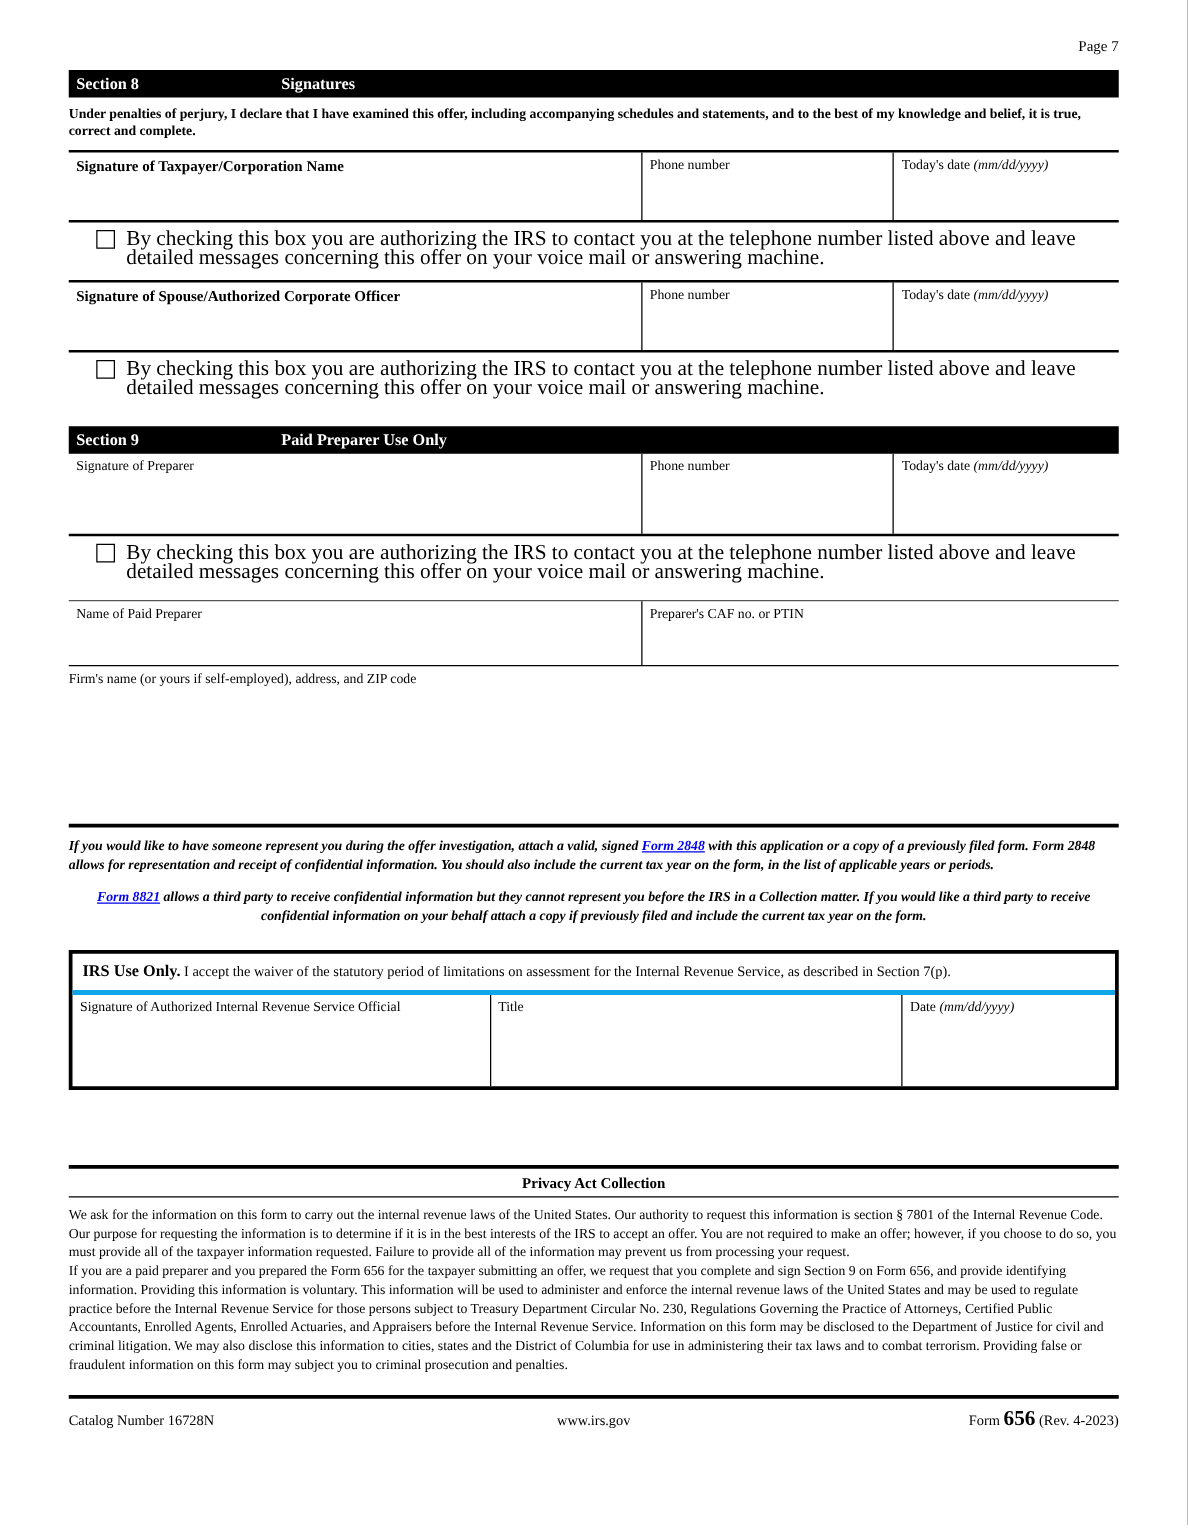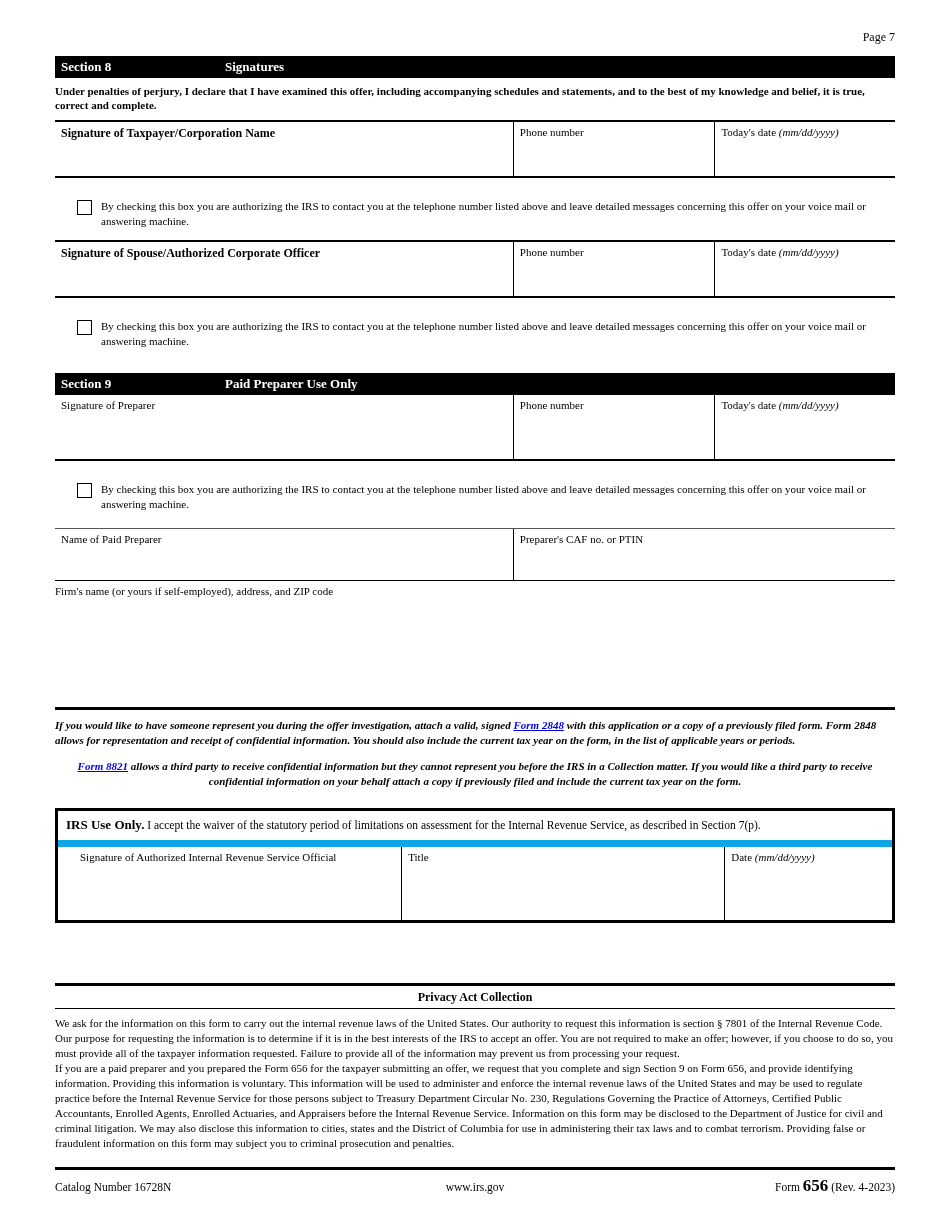--- a/index.html
+++ b/index.html
@@ -28,39 +28,39 @@
   .sigtable.h54 { height:54px; margin-top:11px; }
   .sigtable.h64 { height:64px; border-top:none; }
   .sigtable.h51 { height:51px; margin-top:16px; border-bottom:1px solid #000; border-top:1px solid #555; }
   .cell { box-sizing:border-box; padding:4px 6px; font-size:11px; }
   .cell + .cell { border-left:1px solid #000; }
   .c1 { width:54.5%; } .c2 { width:24%; } .c3 { width:21.5%; }
   .n1 { width:54.5%; } .n2 { width:45.5%; }
   .lbl-bold { font-weight:bold; font-size:12px; }
   .fmt { font-style:italic; font-weight:normal; }
 
-  .cbrow { display:flex; margin-top:21px; height:30px; font-size:11px; line-height:15px; }
+  .cbrow { display:flex; margin-top:5px; height:30px; font-size:17px; line-height:15px; }
   .cbrow .box {
     flex:0 0 13px; width:13px; height:13px; margin:1px 9px 0 22px;
     border:1px solid #000; background:#fff;
   }
 
   .firm-label { margin-top:4px; font-size:11px; height:14px; }
   .firm-fill { height:104px; }
   .thickline { margin-top:4px; height:3px; background:#000; }
 
   .rep-para { font-size:11px; font-weight:bold; font-style:italic; line-height:15px; }
   .rep1 { margin-top:8px; }
   .rep2 { margin-top:11px;text-align:center; }
   .form-link { color:#0000EE; text-decoration:underline; cursor:pointer; }
 
   .irsbox { margin-top:19px; border:3px solid #000; }
   .irsbox-head { padding:6px 8px 7px 8px; font-size:11.5px; }
   .irsbox-head b { font-size:13px; }
-  .irsrow { display:flex; border-top:7px solid #0ea5e9; height:73px;padding-left:16px; }
+  .irsrow { display:flex; border-top:4px solid #0ea5e9; height:73px; }
   .i1 { width:40%; } .i2 { width:39.5%; } .i3 { width:20.5%; }
 
   .privacy-rule-top { margin-top:60px; height:3px; background:#000; }
   .privacy-title { height:22px; display:flex; align-items:center; justify-content:center;
     font-size:12px; font-weight:bold; border-bottom:1px solid #000; }
   .privacy-text { margin-top:7px; font-size:11px; line-height:15px; }
 
   .footer-line { margin-top:16px; height:3px; background:#000; }
   .footer { display:flex; margin-top:6px; font-size:11.5px; align-items:baseline; }
   .footer .f-left { flex:1; text-align:left; }

